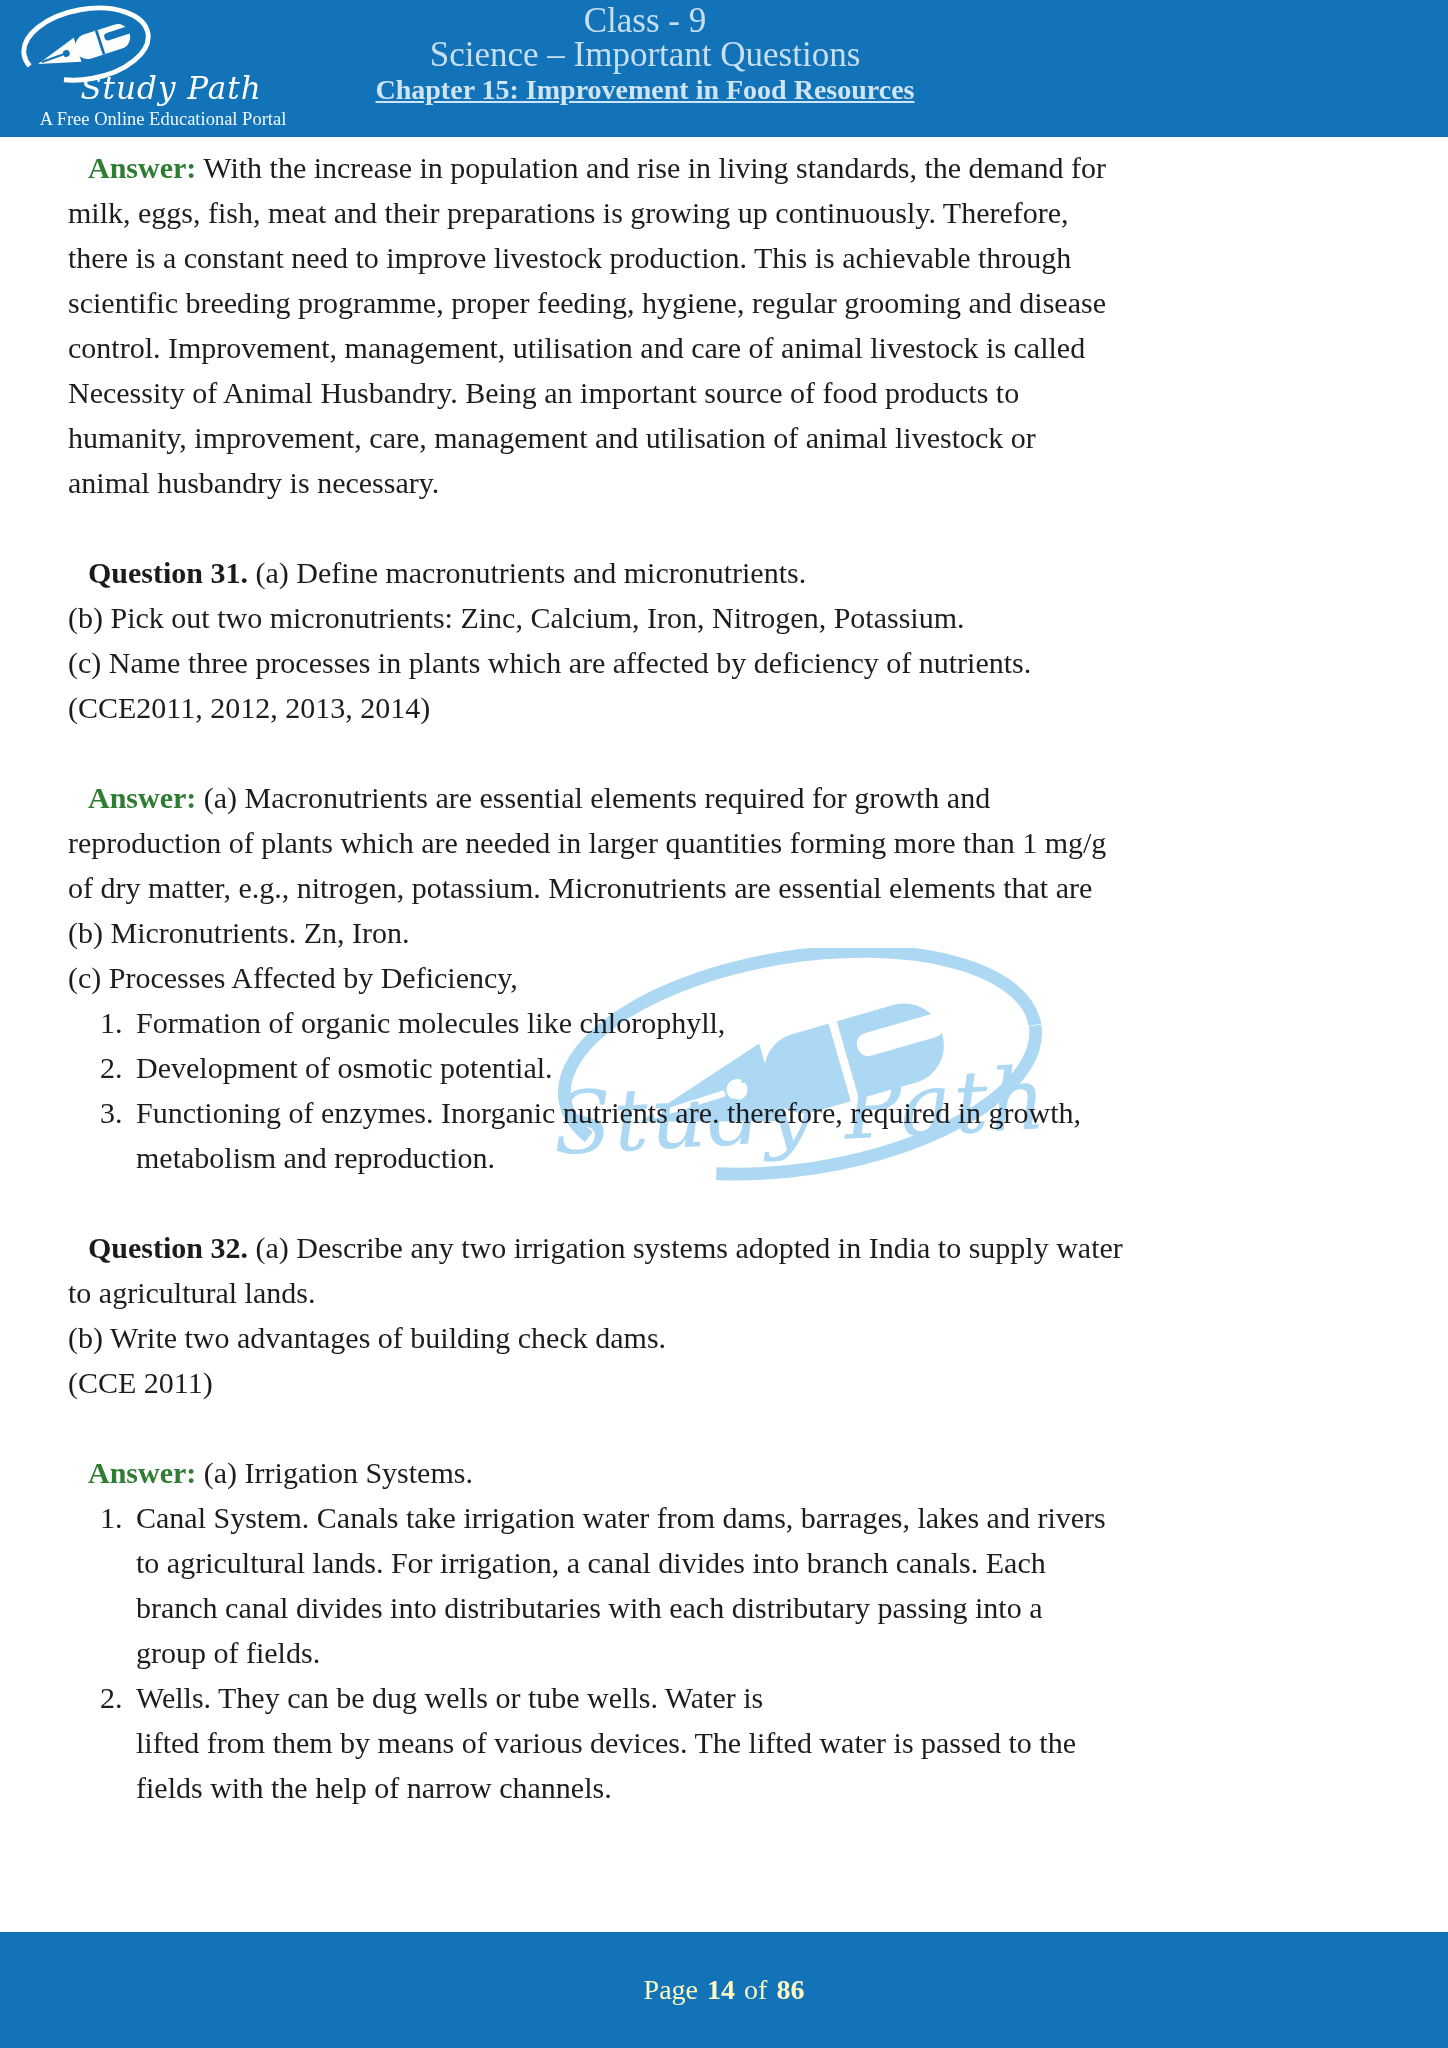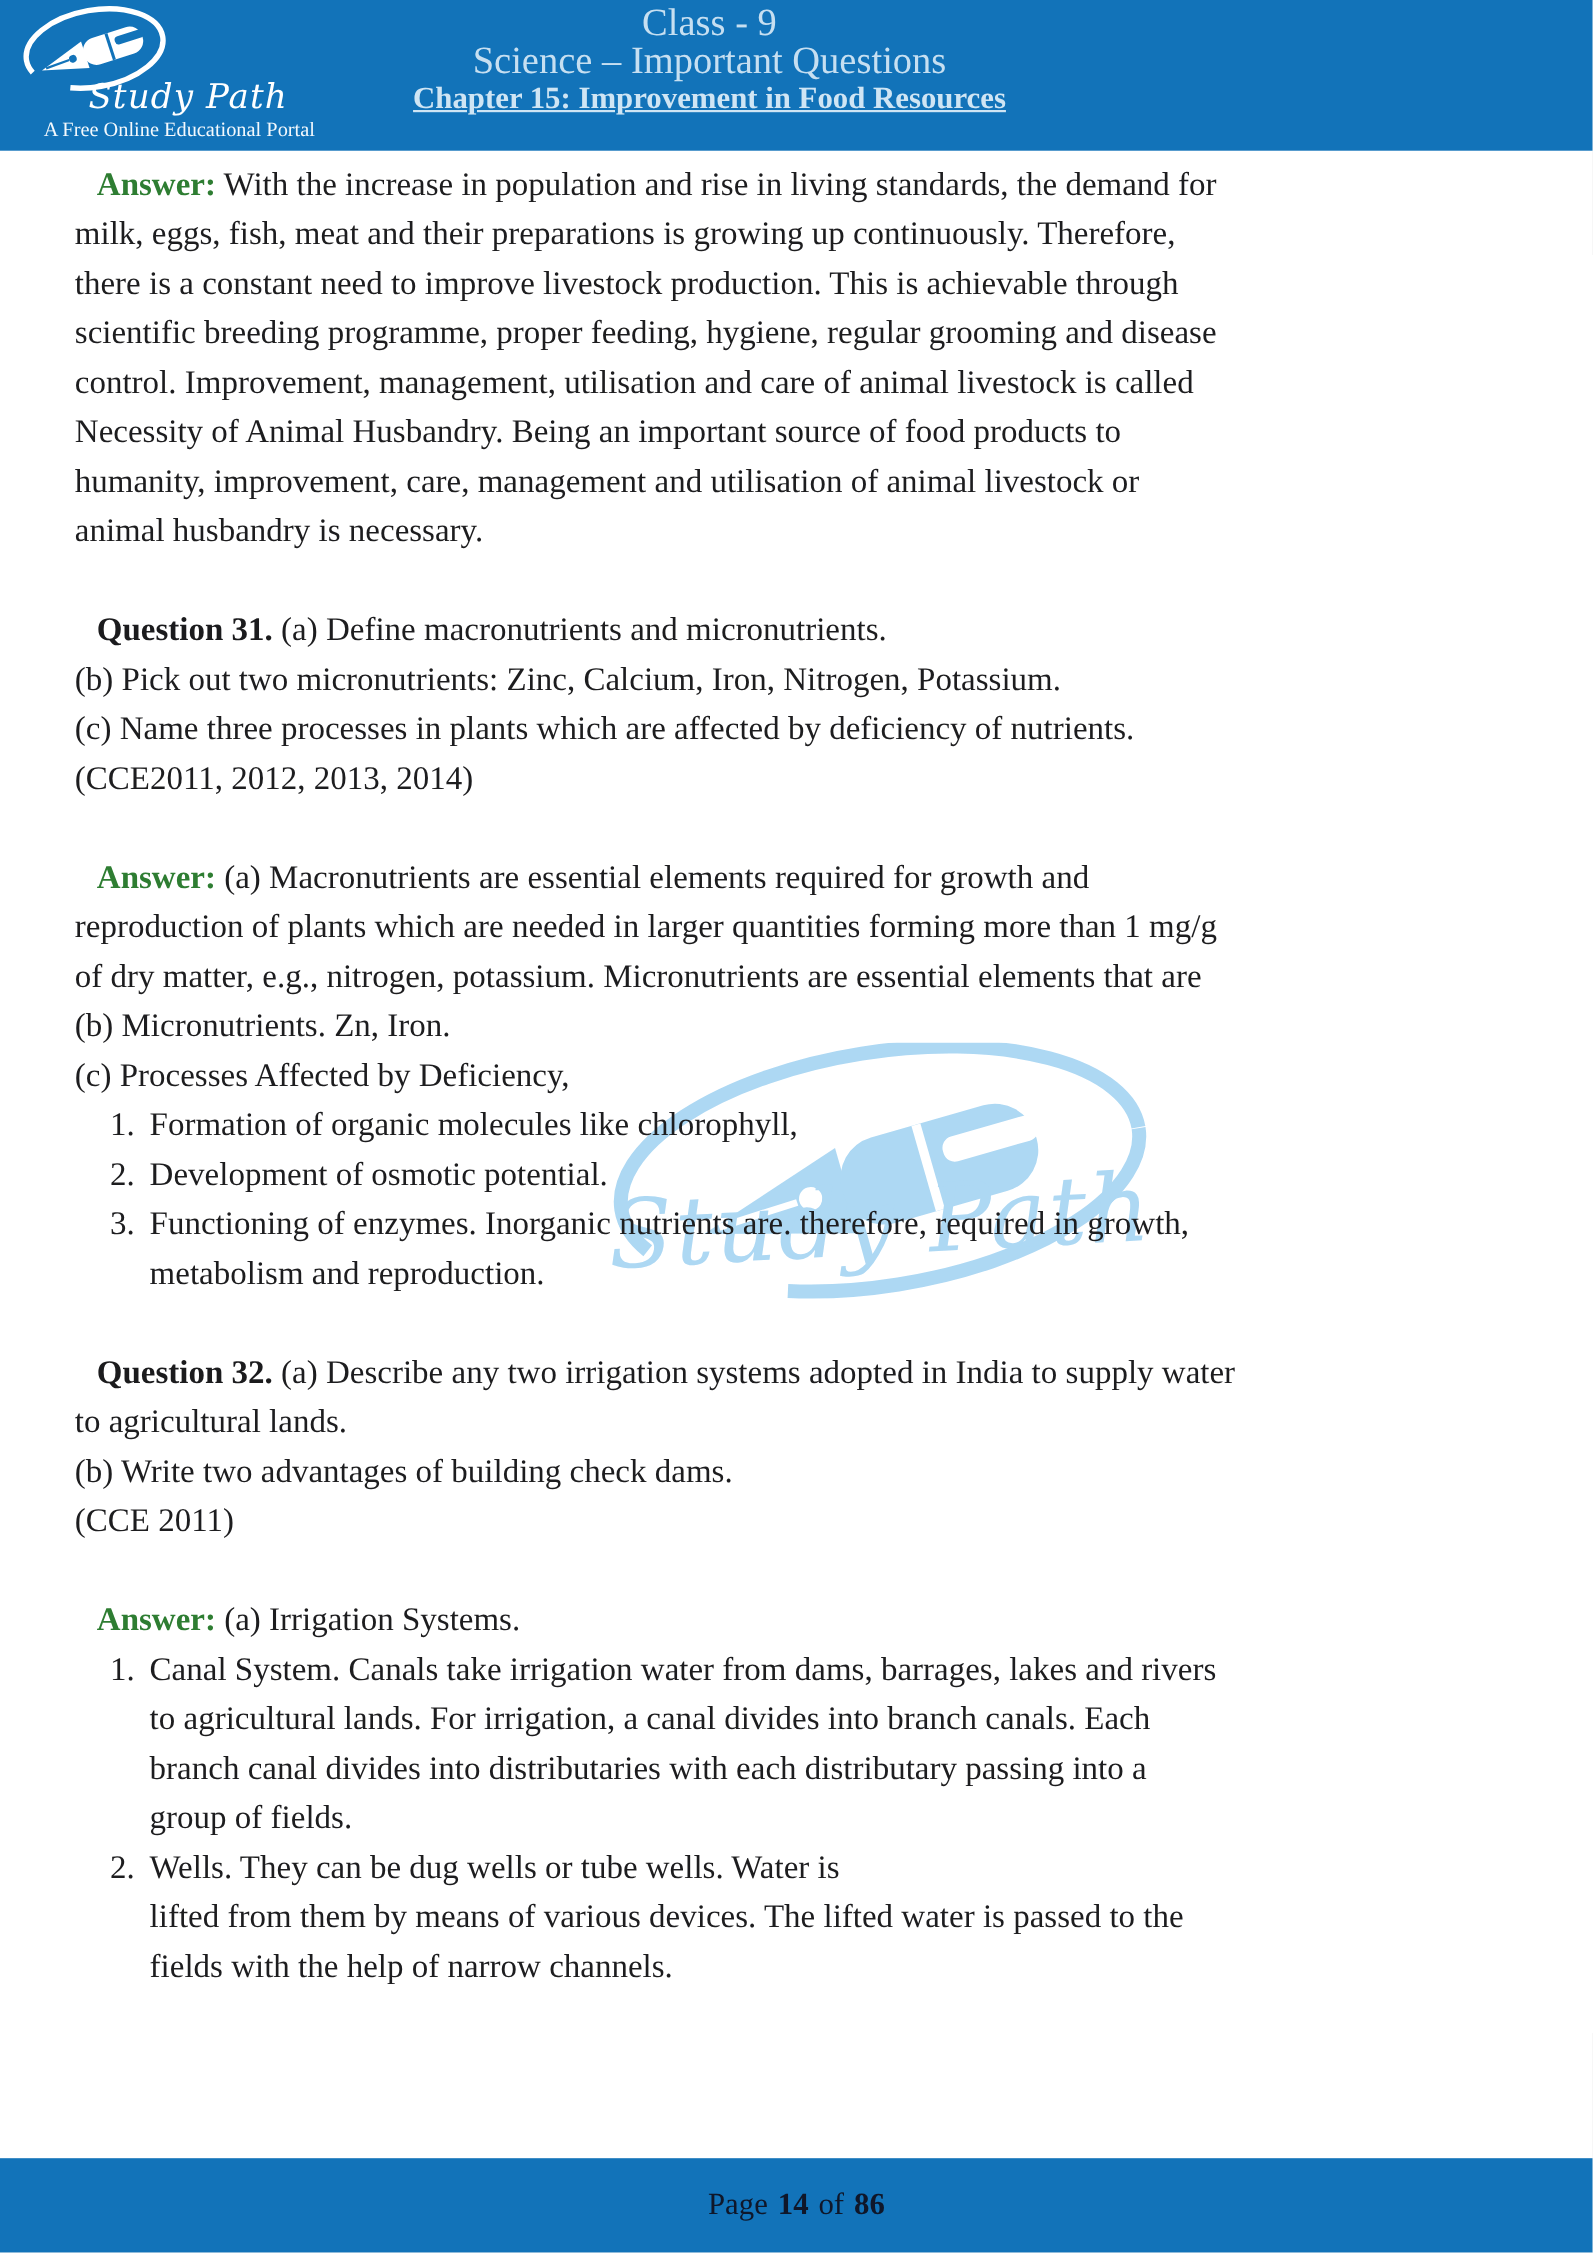--- a/index.html
+++ b/index.html
@@ -71,22 +71,22 @@
   .lbl-bold{color:#1b1b1d;font-weight:bold;}
   .mt{margin-top:45px;}
 
   .olist{margin-left:32px;}
   .olist .item{display:flex;align-items:flex-start;}
   .olist .num{flex:none;width:36px;}
   .olist .item-lines{flex:1;}
 
   
   .ftr{
-    position:absolute;left:0;bottom:0;width:100%;height:86px;
-    background:#1273b9;color:#0f172a;z-index:2;
+    position:absolute;left:0;bottom:0;width:100%;height:116px;
+    background:#1273b9;color:#fef9c3;z-index:2;
     display:flex;align-items:center;justify-content:center;
   }
   .ftr-text{font-size:28px;}
   .ftr-text .sp{margin-left:9px;}
 </style>
 </head>
 <body>
 
 <div class="page">
 

